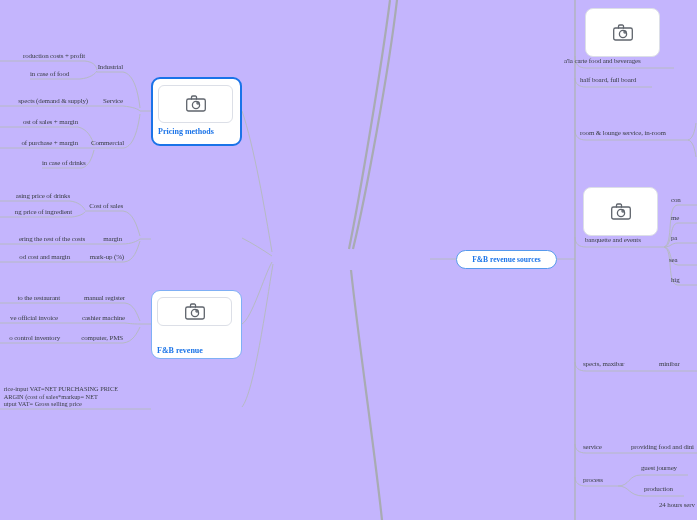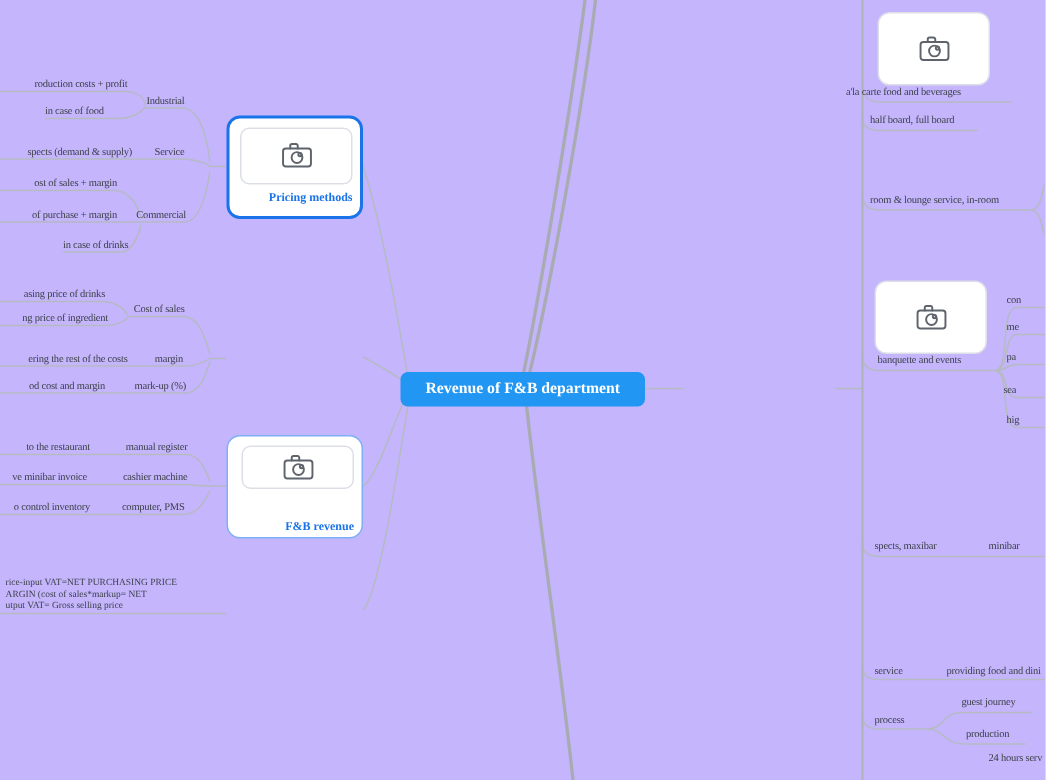--- a/index.html
+++ b/index.html
@@ -3,21 +3,21 @@
 <meta charset="utf-8">
 <style>
   html,body{margin:0;padding:0;background:#eff2fa;}
   .canvas{position:relative;width:697px;height:520px;background:#c4b5fd;overflow:hidden;
           font-family:Liberation Serif, serif;}
   svg.wires{position:absolute;left:0;top:0;}
   .t{position:absolute;font-size:7px;line-height:9px;color:#3c4048;white-space:nowrap;letter-spacing:-0.15px;}
   .note{position:absolute;font-size:6.3px;line-height:7.6px;color:#3c4048;text-align:left;}
   .note span{display:block;white-space:nowrap;}
   .boxnode{position:absolute;width:91px;height:69px;background:#fff;border:2px solid #1a73e8;border-radius:9px;
-           box-sizing:border-box;display:flex;flex-direction:column;align-items:flex-end;padding:6px 5px 3px;}
+           box-sizing:border-box;display:flex;flex-direction:column;align-items:flex-start;padding:6px 5px 3px;}
   .boxnode.light{border-color:#7fb0f5;border-width:1.5px;gap:16px;}
   .placeholder{width:75px;height:38px;background:#fff;border:1.5px solid #dcdfe7;border-radius:6px;
                box-sizing:border-box;display:flex;align-items:center;justify-content:center;}
   .boxlabel{margin-top:4px;font-size:8px;font-weight:bold;color:#1a73e8;white-space:nowrap;}
   .rightbox{position:absolute;width:75px;height:49px;background:#fff;border:1.5px solid #dcdfe7;border-radius:8px;
             box-sizing:border-box;display:flex;align-items:center;justify-content:center;}
   .rootnode{position:absolute;left:267px;top:248px;width:163px;height:23px;background:#2196f3;border-radius:5px;
             color:#fff;font-weight:bold;font-size:10.5px;display:flex;align-items:center;justify-content:center;white-space:nowrap;}
   .sources{position:absolute;left:456px;top:250px;width:101px;height:19px;background:#fff;border:1.5px solid #569aec;
            border-radius:10px;box-sizing:border-box;color:#1a73e8;font-weight:bold;font-size:7.5px;
@@ -105,21 +105,21 @@
   <span class="t" style="right:627px;top:192px">asing price of drinks</span>
   <span class="t" style="right:625px;top:208px">ng price of ingredient</span>
   <span class="t" style="right:574px;top:202px">Cost of sales</span>
   <span class="t" style="right:612px;top:235px">ering the rest of the costs</span>
   <span class="t" style="right:575px;top:235px">margin</span>
   <span class="t" style="right:627px;top:253px">od cost and margin</span>
   <span class="t" style="right:573px;top:253px">mark-up (%)</span>
 
   <span class="t" style="right:637px;top:294px">to the restaurant</span>
   <span class="t" style="right:572px;top:294px">manual register</span>
-  <span class="t" style="right:639px;top:314px">ve minibar invoice</span>
+  <span class="t" style="right:639px;top:314px">ve official invoice</span>
   <span class="t" style="right:572px;top:314px">cashier machine</span>
   <span class="t" style="right:637px;top:334px">o control inventory</span>
   <span class="t" style="right:574px;top:334px">computer, PMS</span>
 
   <div class="note" style="right:579px;top:385px">
     <span>rice-input VAT=NET PURCHASING PRICE</span>
     <span>ARGIN (cost of sales*markup= NET</span>
     <span>utput VAT= Gross selling price</span>
   </div>
 
@@ -142,21 +142,21 @@
         <path d="M7.5,7 V5.2 a1.2,1.2 0 0 1 1.2,-1.2 h2.6 a1.2,1.2 0 0 1 1.2,1.2 V7"></path>
         <rect x="2.7" y="7" width="18.6" height="12" rx="1.8"></rect>
         <circle cx="12" cy="13" r="3.6"></circle>
           <circle cx="14" cy="11" r="1.1"></circle>
       </svg>
     </div>
     <div class="boxlabel">F&amp;B revenue</div>
   </div>
 
 
-  <div class="rootnode">Revenue of F&amp;B department</div>
+  <div class="sources">F&amp;B revenue sources</div>
 
   <div class="rightbox" style="left:585px;top:8px">
     <svg class="cam" viewBox="0 0 24 24">
       <path d="M7.5,7 V5.2 a1.2,1.2 0 0 1 1.2,-1.2 h2.6 a1.2,1.2 0 0 1 1.2,1.2 V7"></path>
       <rect x="2.7" y="7" width="18.6" height="12" rx="1.8"></rect>
       <circle cx="12" cy="13" r="3.6"></circle>
         <circle cx="14" cy="11" r="1.1"></circle>
     </svg>
   </div>
   <span class="t" style="left:564px;top:57px">a'la carte food and beverages</span>

